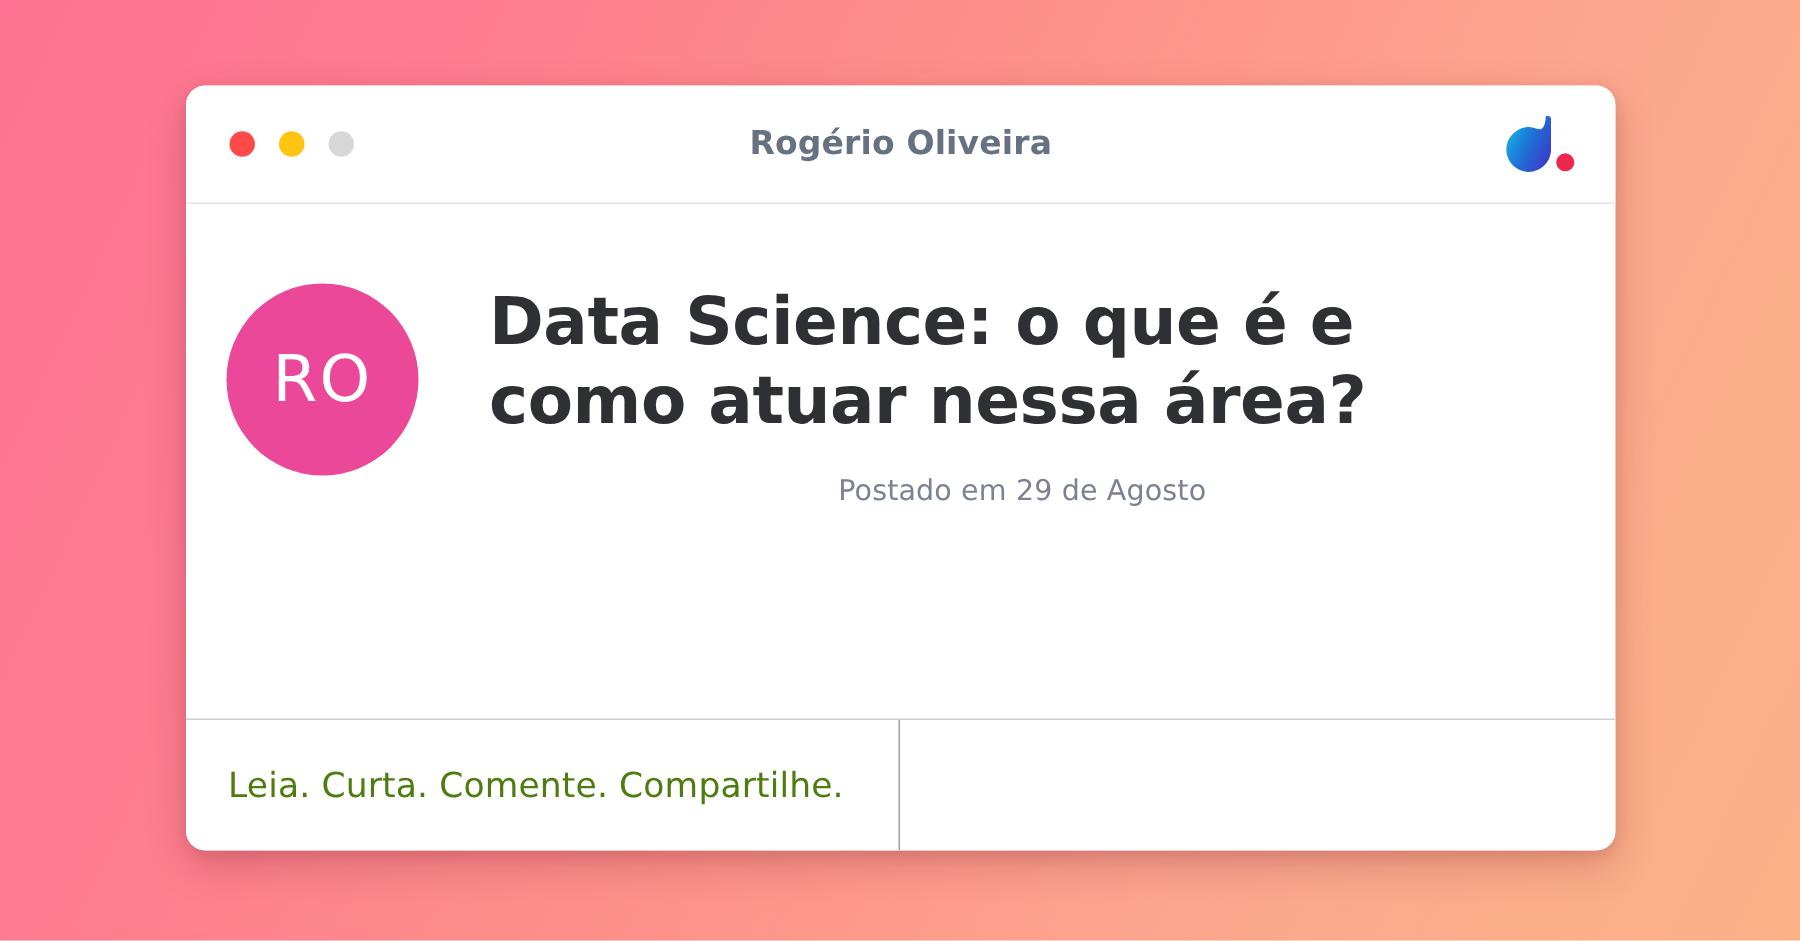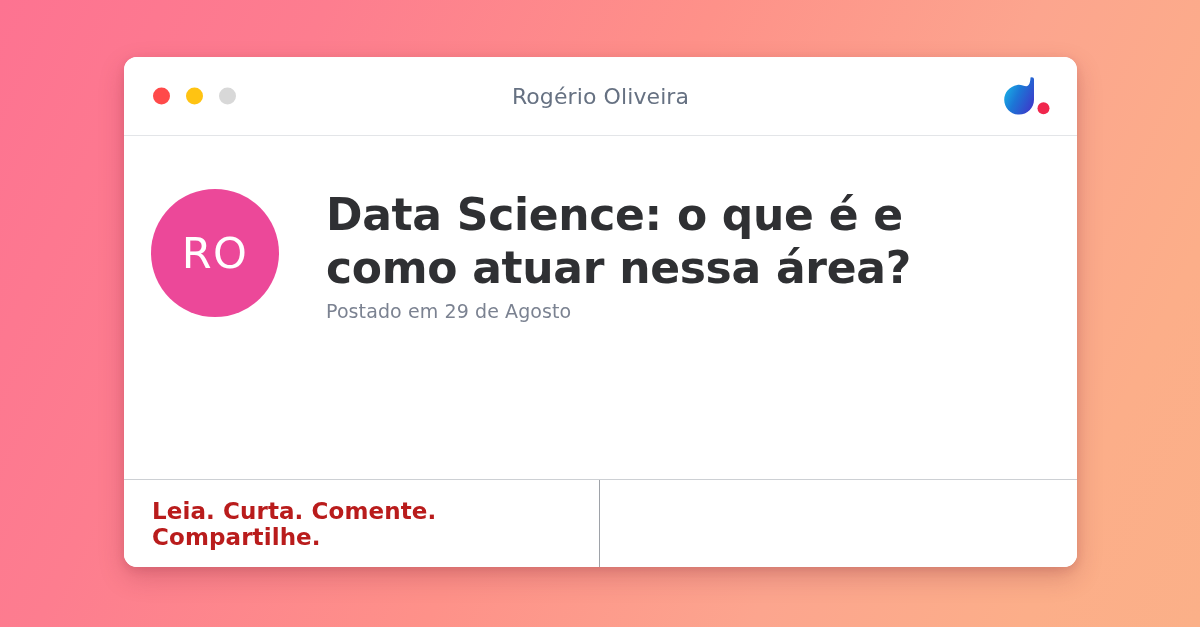--- a/index.html
+++ b/index.html
@@ -67,21 +67,21 @@
   .dot.yellow { background: #ffc312; }
   .dot.grey   { background: #d8d8d8; }
 
   .window-title {
     position: absolute;
     left: 0; right: 0;
     top: 50%;
     transform: translateY(-50%);
     text-align: center;
     font-size: 22px;
-    font-weight: 400;
+    font-weight: 700;
     color: #667182;
     letter-spacing: 0.1px;
   }
 
   .brand-logo {
     position: absolute;
     right: 22px;
     top: 50%;
     transform: translateY(-50%);
     width: 56px;
@@ -122,25 +122,26 @@
   .post-headline {
     font-size: 44px;
     line-height: 1.21;
     font-weight: 700;
     color: #2f3033;
     letter-spacing: -0.3px;
     max-width: 700px;
   }
 
   .post-date {
-    margin-top: 6px;
+    margin-top: 22px;
     font-size: 19px;
     font-weight: 400;
     color: #7b8291;
     letter-spacing: 0.1px;
+    text-align: center;
   }
 
   
   .card-footer {
     flex: 0 0 88px;
     height: 88px;
     border-top: 1px solid #cdd0d4;
     display: flex;
     background: #fff;
   }
@@ -148,22 +149,22 @@
   .footer-left {
     flex: 0 0 476px;
     display: flex;
     align-items: center;
     padding-left: 28px;
     border-right: 1px solid #9ea2a8;
   }
 
   .footer-tagline {
     font-size: 23px;
-    font-weight: 700;
-    color: #b91c1c;
+    font-weight: 400;
+    color: #4d7c0f;
     letter-spacing: 0.1px;
   }
 
   .footer-right {
     flex: 1 1 auto;
   }
 </style>
 </head>
 <body>
 

